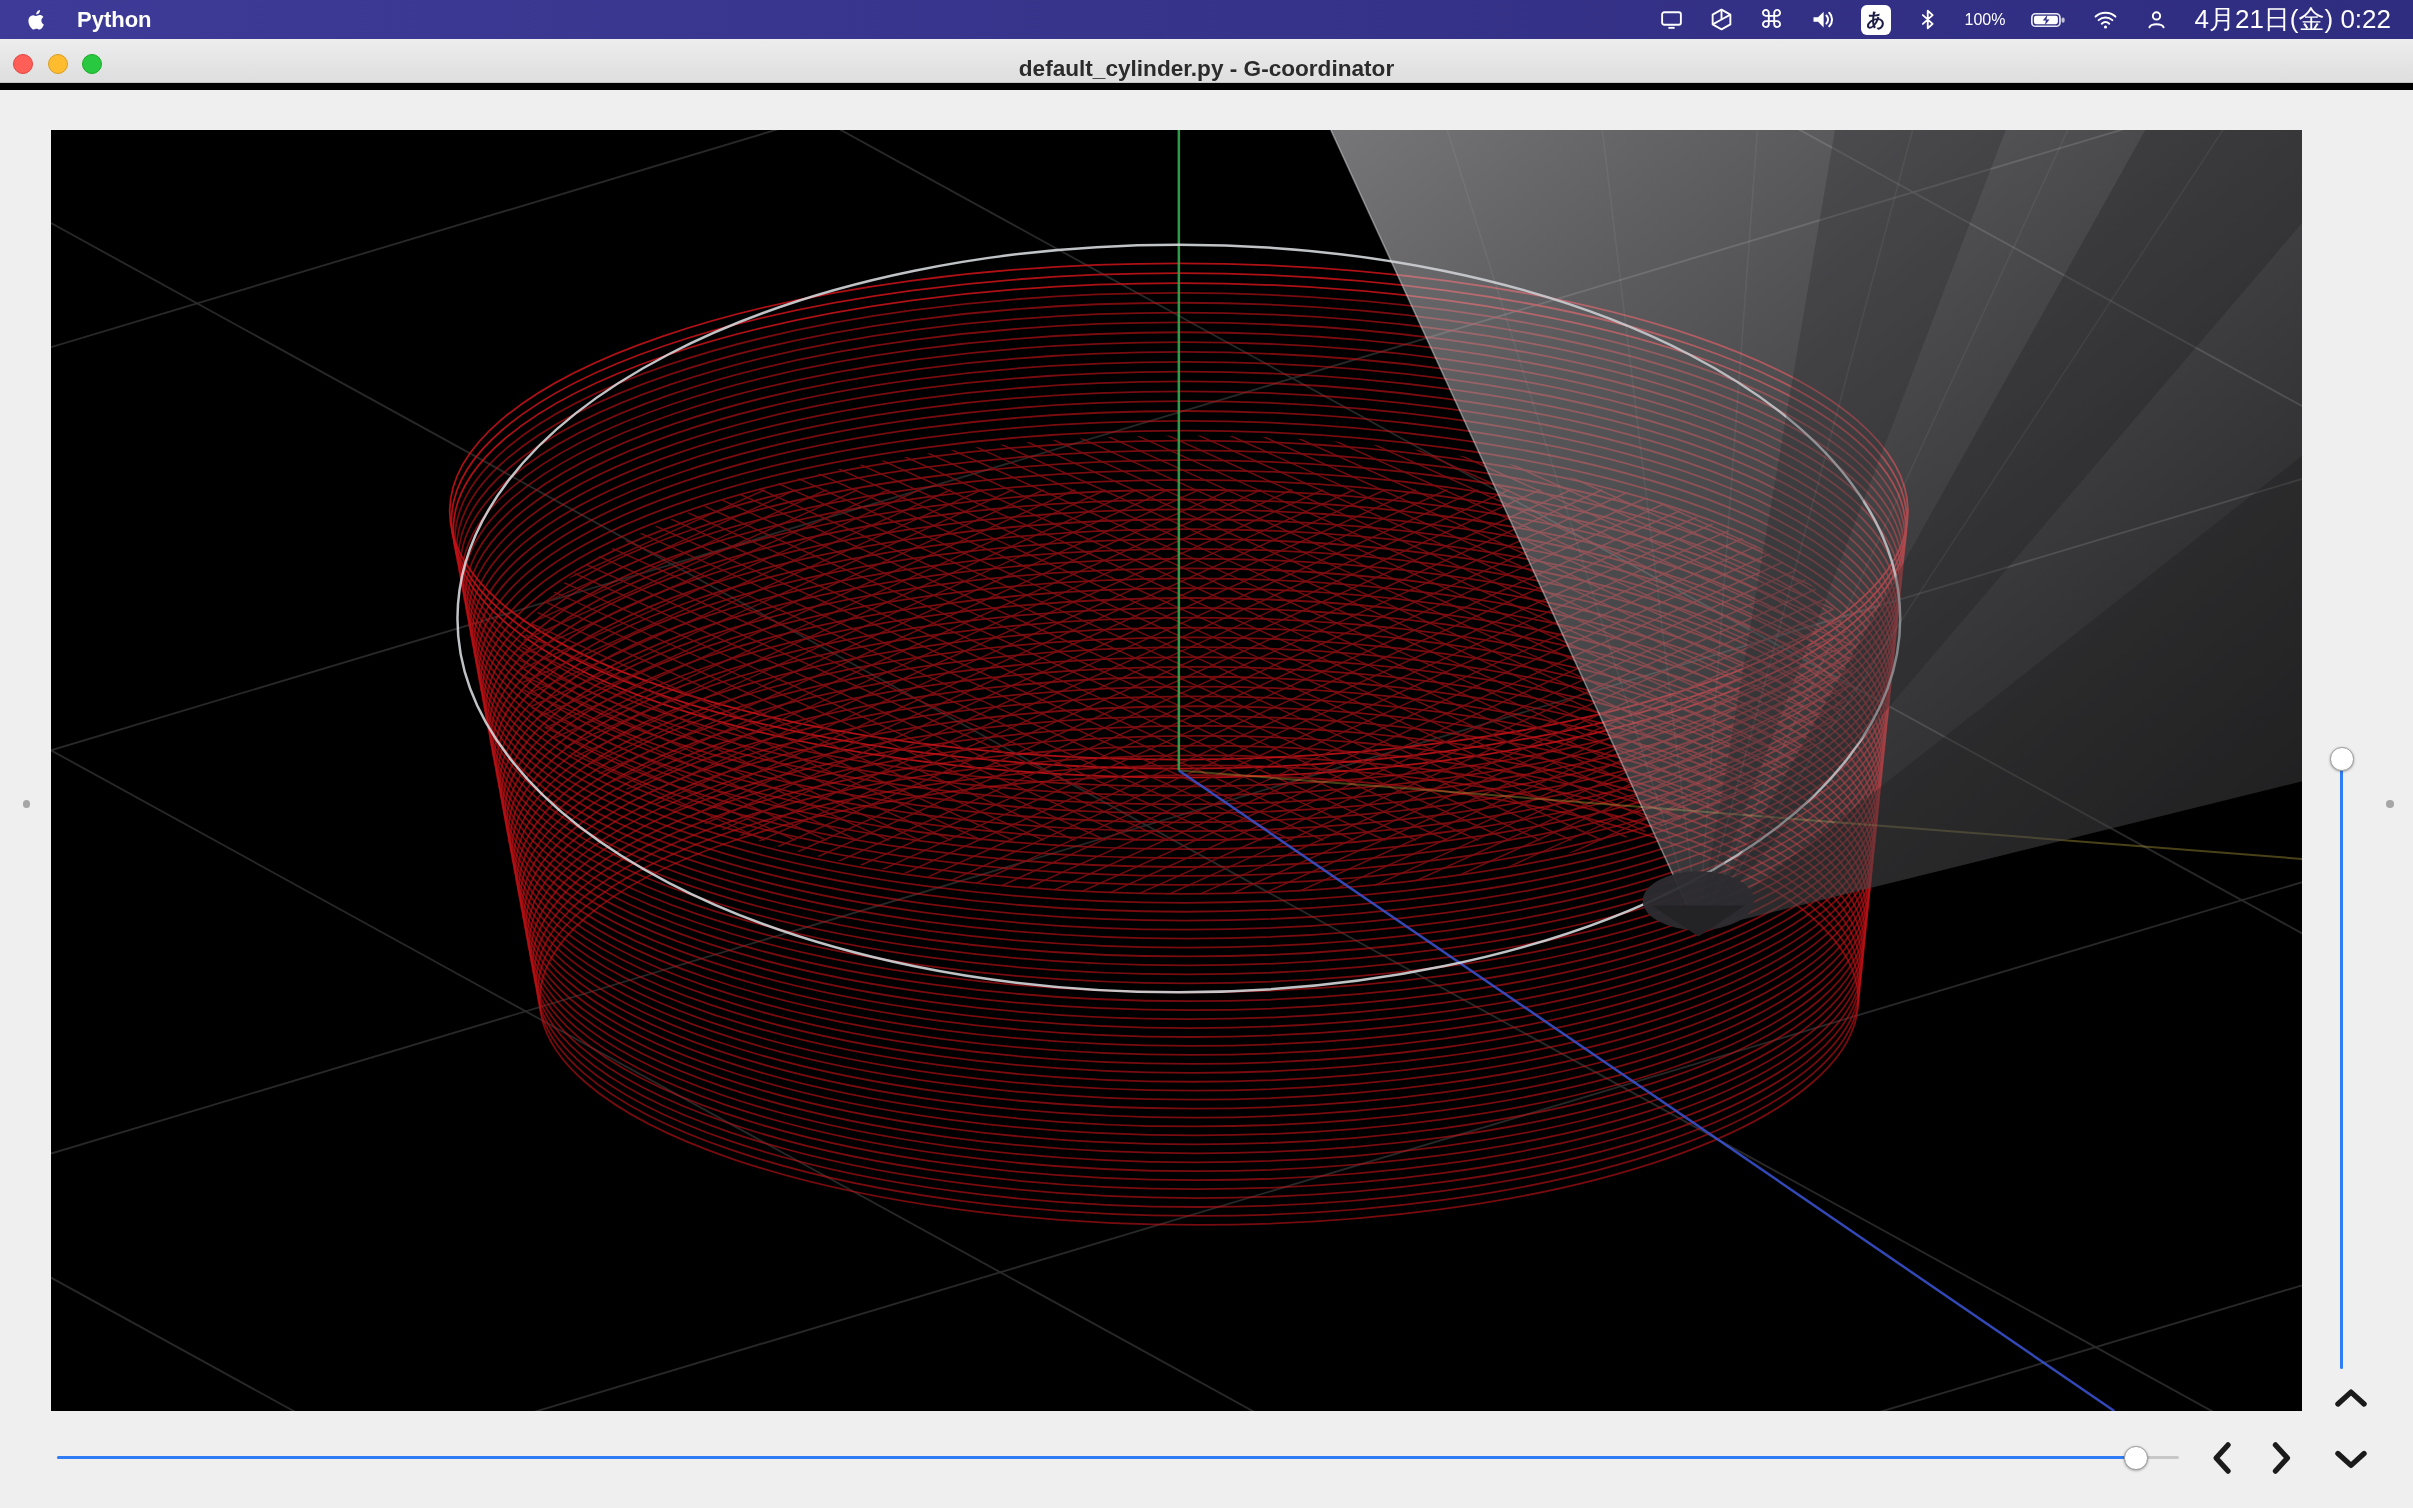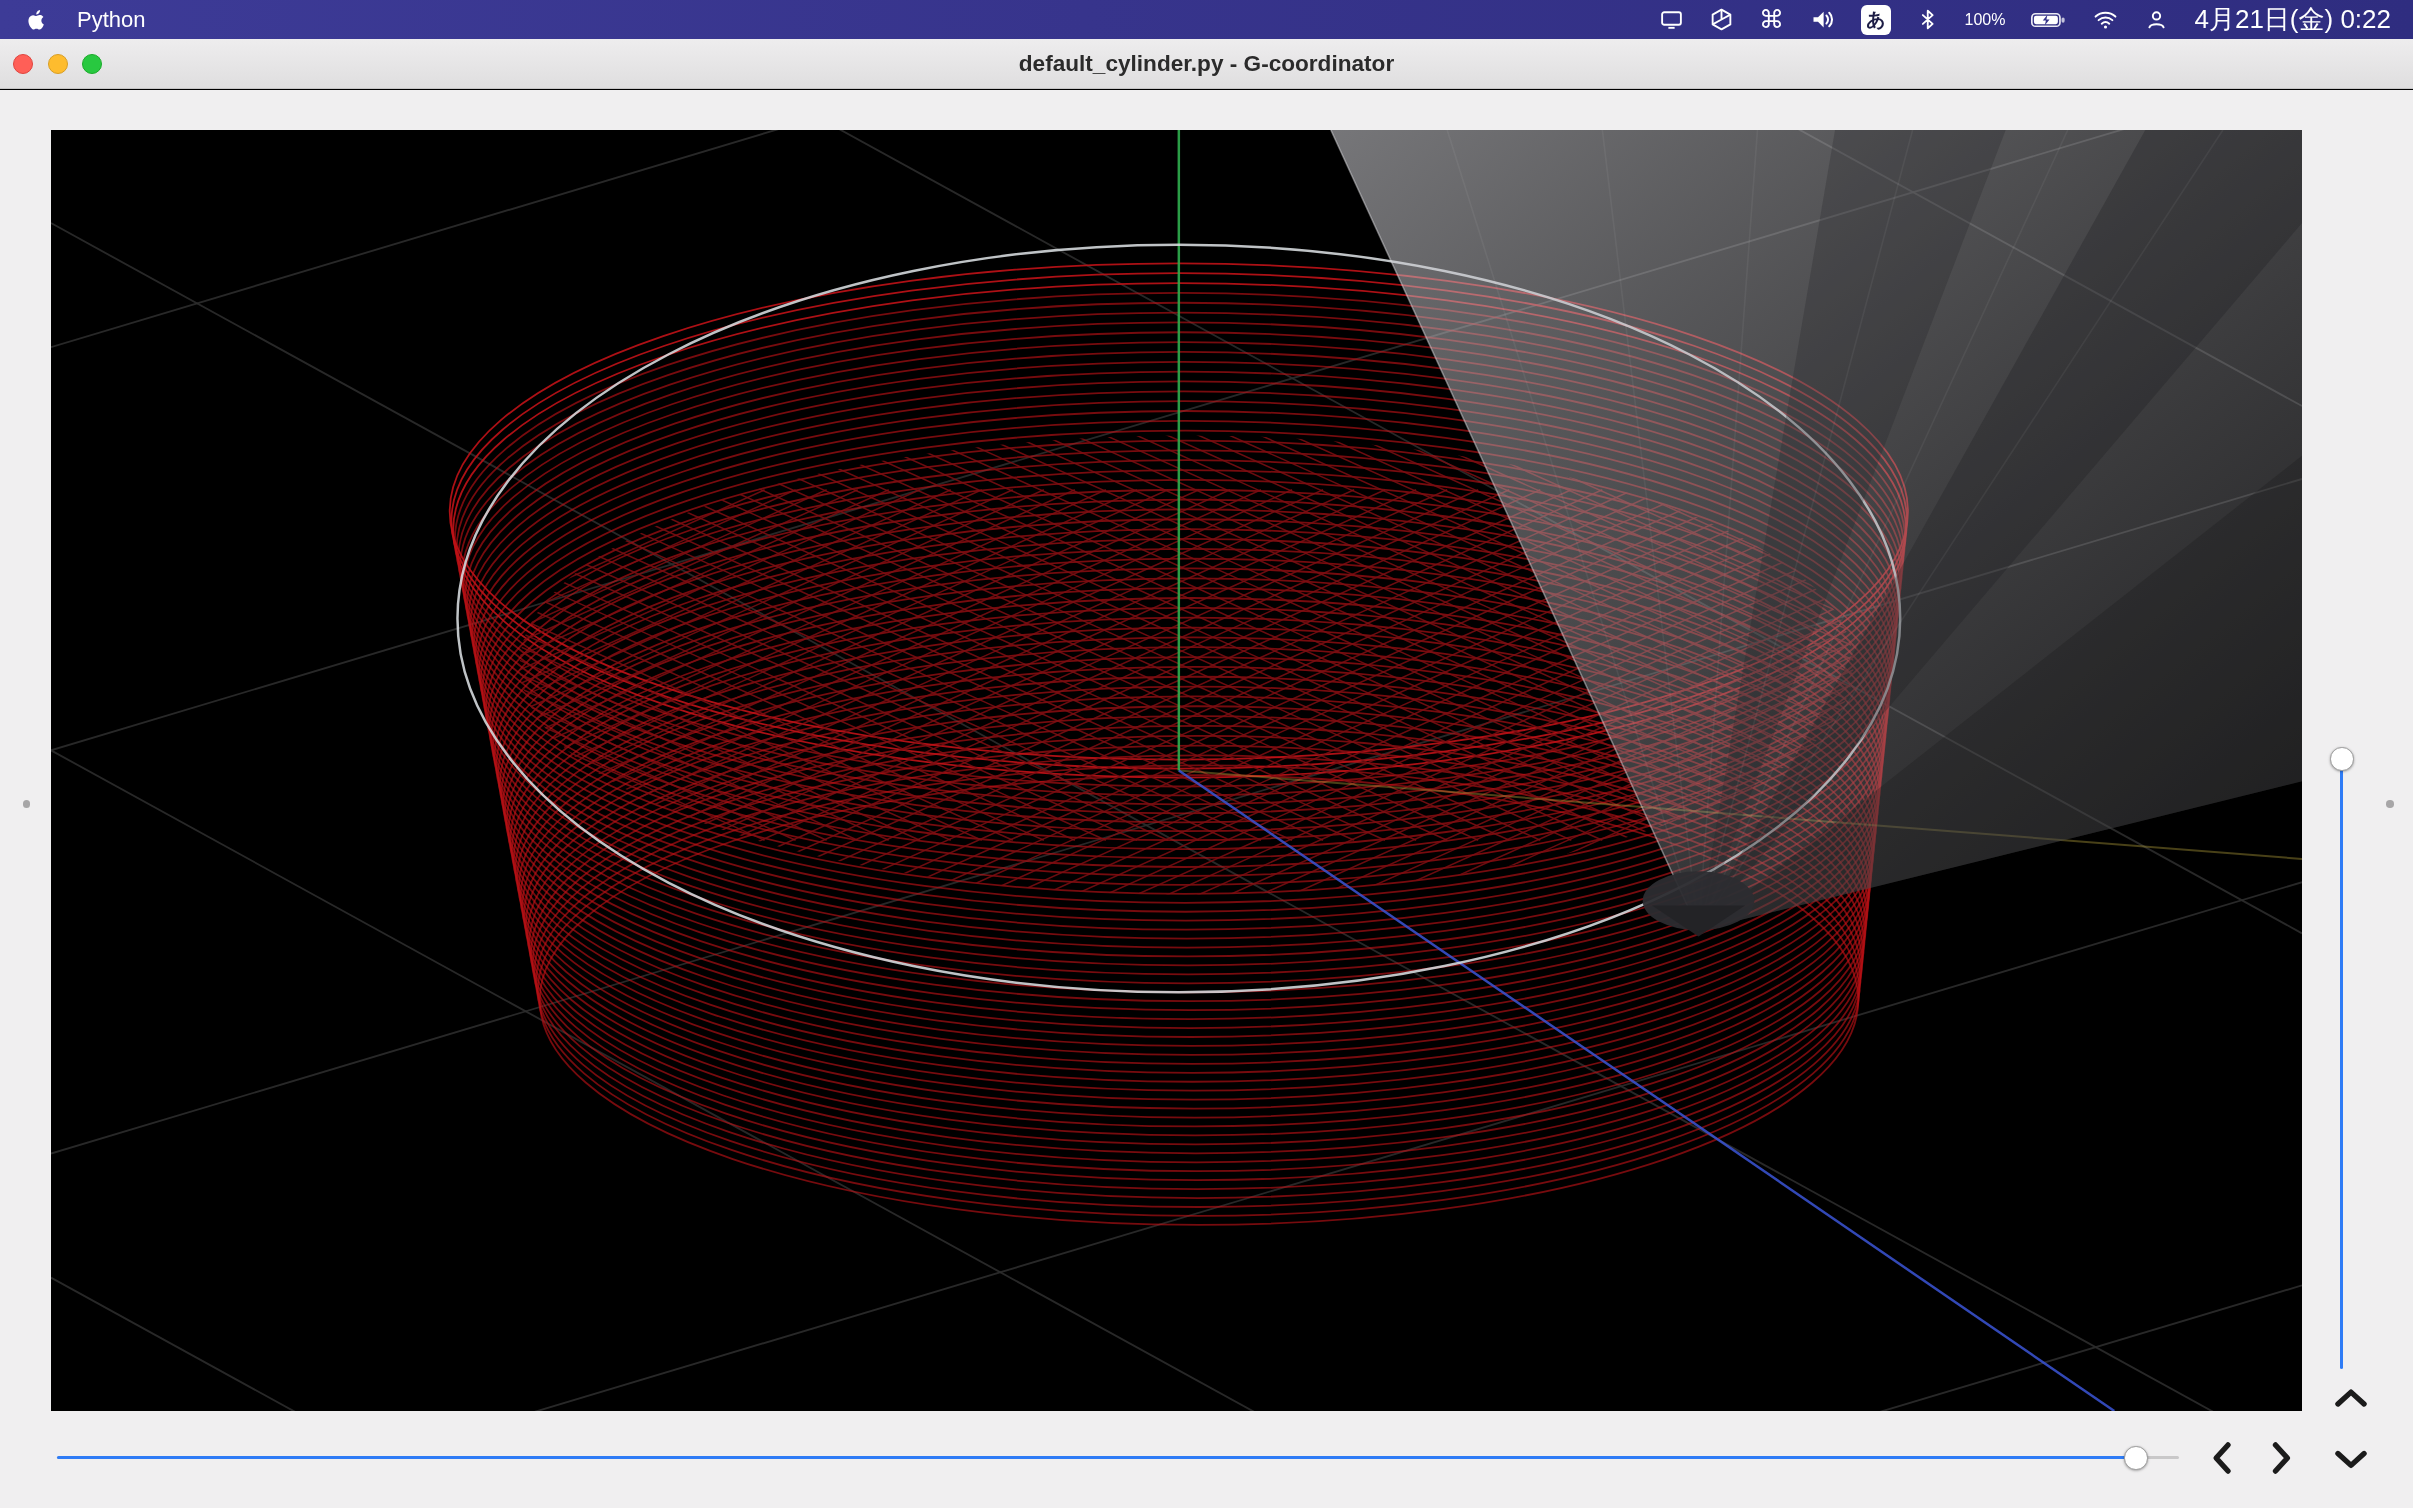--- a/index.html
+++ b/index.html
@@ -4,33 +4,33 @@
 <style>
   * { margin:0; padding:0; box-sizing:border-box; }
   html,body { width:2413px; height:1508px; overflow:hidden; background:#000;
     font-family:"Liberation Sans", sans-serif; }
 
   
   .menubar { position:absolute; left:0; top:0; width:2413px; height:39px;
     background:linear-gradient(90deg,#3d3b97 0%,#37348c 45%,#2f2d80 100%);
     display:flex; align-items:center; color:#fff; }
   .mb-left { display:flex; align-items:center; gap:28.5px; padding-left:25px; }
-  .mb-appname { font-weight:normal; font-size:22px; }
+  .mb-appname { font-weight:bold; font-size:22px; }
   .mb-right { margin-left:auto; display:flex; align-items:center; gap:25px; padding-right:22px; }
   .statusicon { display:flex; align-items:center; justify-content:center; height:39px; }
   .statusicon svg { display:block; }
   .mb-text { font-size:16px; color:#fff; }
   .ime-box { width:30px; height:30px; background:#fff; color:#1c1c45; border-radius:5.9px;
     display:flex; align-items:center; justify-content:center; font-size:19px; font-weight:bold; }
   .clock { font-size:26px; font-weight:500; white-space:nowrap; }
 
   
-  .titlebar { position:absolute; left:0; top:39px; width:2413px; height:50px;
+  .titlebar { position:absolute; left:0; top:39px; width:2413px; height:44px;
     background:linear-gradient(#eeedee,#dfdedf); border-bottom:0.8px solid #c6c5c6;
-    display:flex; align-items:center; }
+    display:flex; align-items:flex-end; }
   .traffic { position:absolute; left:0; top:0; height:50px; display:flex; align-items:center;
     gap:14.2px; padding-left:13.4px; }
   .light { width:20px; height:20px; border-radius:50%; }
   .light.red { background:#ff5f57; border:0.8px solid #e0443e; }
   .light.yellow { background:#febc2e; border:0.8px solid #d89e24; }
   .light.green { background:#28c840; border:0.8px solid #1aab29; }
   .wintitle { width:100%; text-align:center; font-size:22.6px; font-weight:bold; color:#2b2b2b; }
 
   
   .winbody { position:absolute; left:0; top:90px; width:2413px; height:1419px; background:#f0eff0; }

